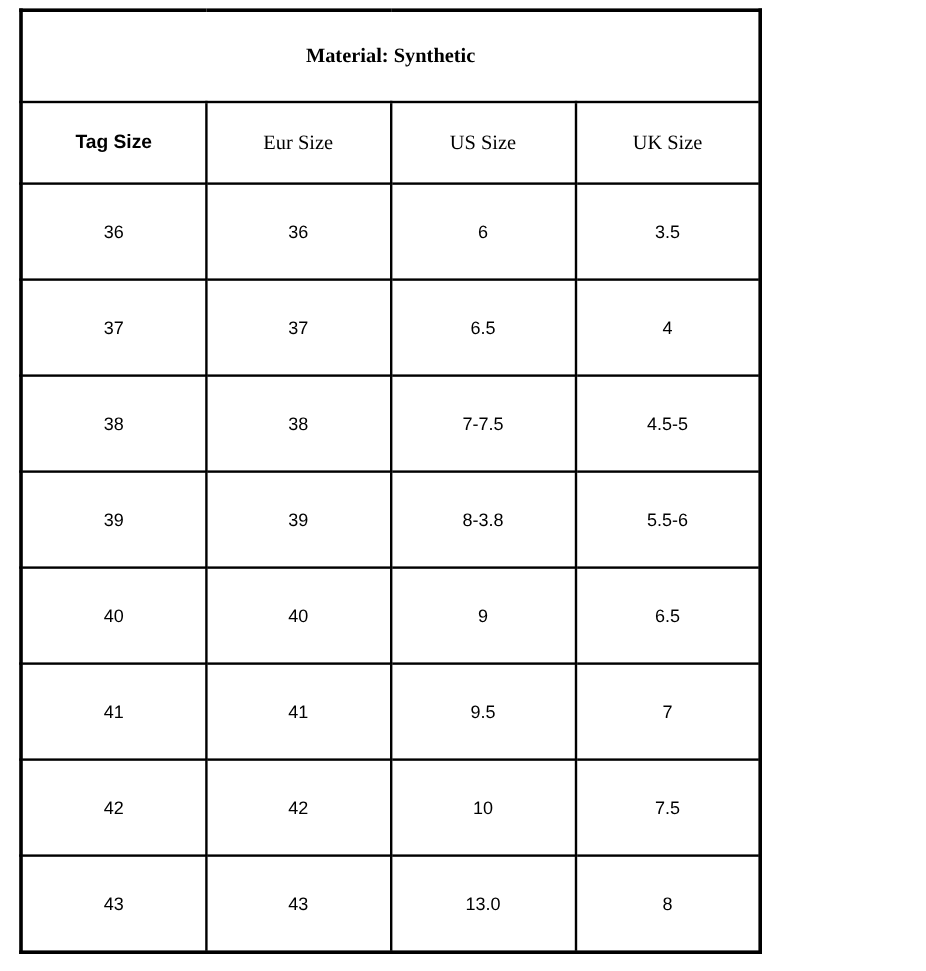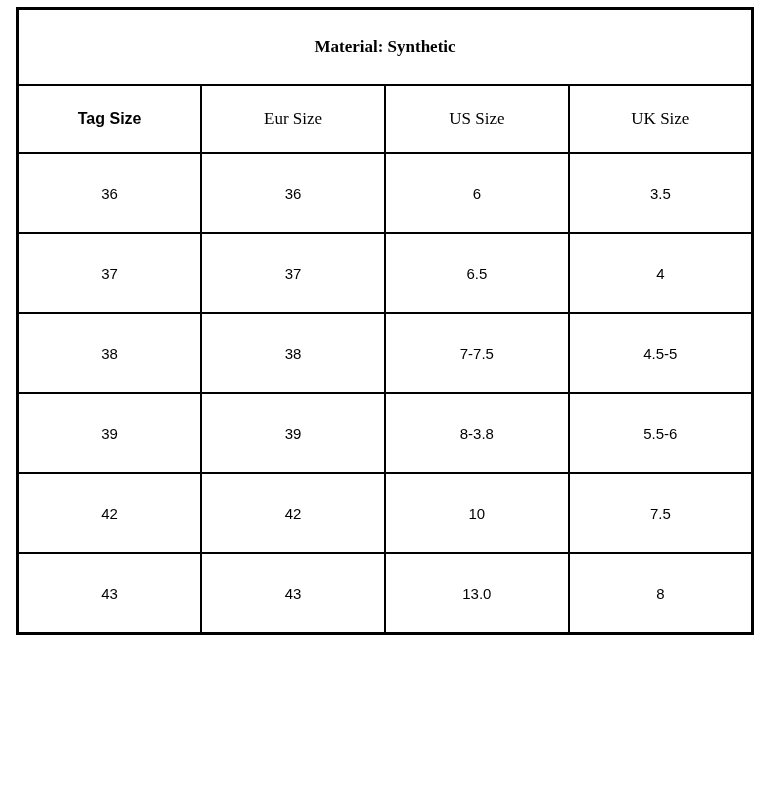--- a/index.html
+++ b/index.html
@@ -13,21 +13,21 @@
     .page {
       position: relative;
       width: 772px;
       height: 809px;
       background: #ffffff;
     }
     table.size-chart {
       position: absolute;
       left: 16px;
       top: 7px;
-      width: 738px;
+      width: 619px;
       border-collapse: collapse;
       table-layout: fixed;
       border: 3px solid #000000;
     }
     table.size-chart td, table.size-chart th {
       border: 2px solid #000000;
       text-align: center;
       vertical-align: middle;
       color: #000000;
       padding: 0;
@@ -88,20 +88,32 @@
       <td>7-7.5</td>
       <td>4.5-5</td>
     </tr>
     <tr class="data-row">
       <td>39</td>
       <td>39</td>
       <td>8-3.8</td>
       <td>5.5-6</td>
     </tr>
     <tr class="data-row">
+      <td>40</td>
+      <td>40</td>
+      <td>9</td>
+      <td>6.5</td>
+    </tr>
+    <tr class="data-row">
+      <td>41</td>
+      <td>41</td>
+      <td>9.5</td>
+      <td>7</td>
+    </tr>
+    <tr class="data-row">
       <td>42</td>
       <td>42</td>
       <td>10</td>
       <td>7.5</td>
     </tr>
     <tr class="data-row">
       <td>43</td>
       <td>43</td>
       <td>13.0</td>
       <td>8</td>

